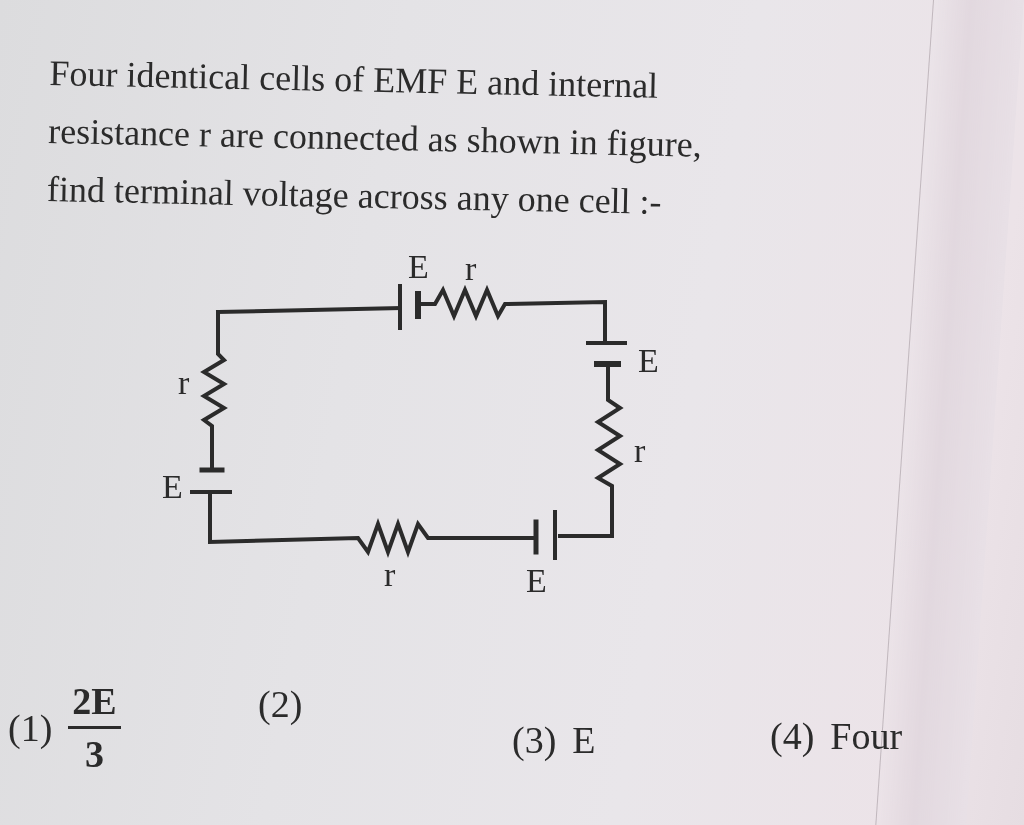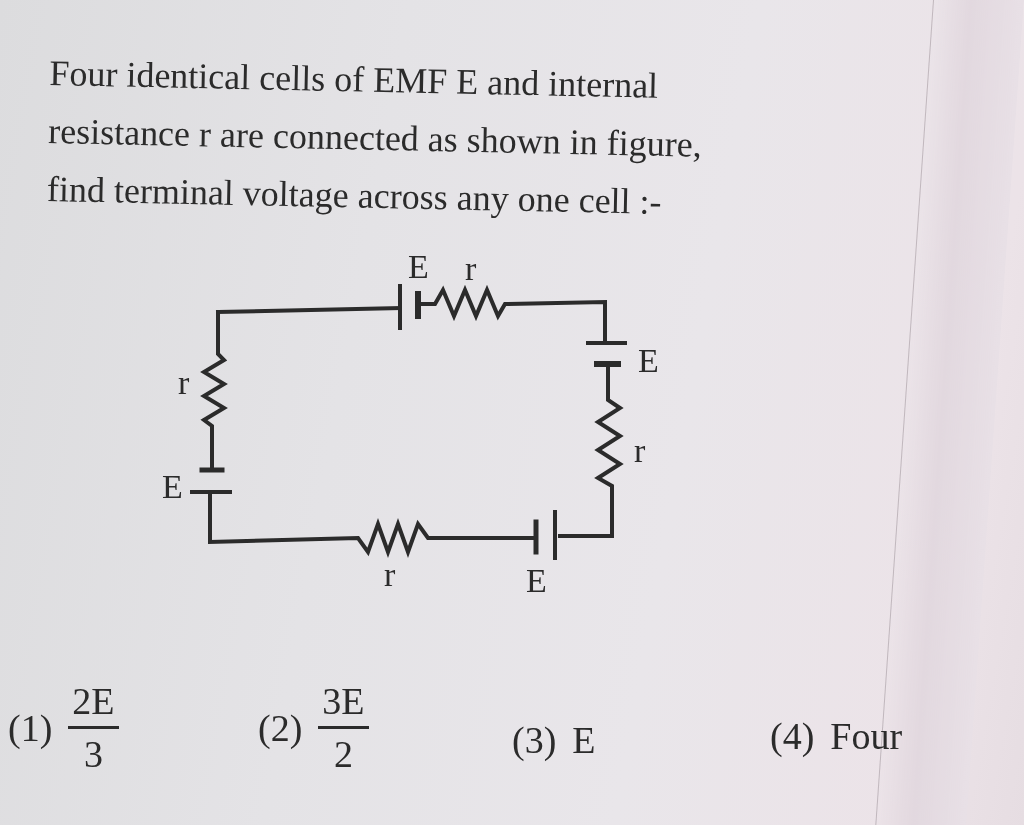--- a/index.html
+++ b/index.html
@@ -25,21 +25,21 @@
       position: absolute; left: 160px; top: 240px; width: 540px; height: 360px;
     }
     .circuit svg { width: 540px; height: 360px; }
     .circuit text { font-family: "Liberation Serif", serif; font-size: 34px; fill: #2b2b2b; }
     .options {
       position: absolute; left: 0; top: 660px; width: 1024px; height: 165px;
       font-size: 38px;
     }
     .opt { position: absolute; display: flex; align-items: center; }
     .opt-num { margin-right: 16px; }
-    .frac { display: inline-flex; flex-direction: column; align-items: center; line-height: 1; }
+    .frac { display: inline-flex; flex-direction: column; align-items: center; line-height: 1; font-weight: bold; }
     .frac .num { padding: 0 4px 6px 4px; border-bottom: 3px solid #2b2b2b; }
     .frac .den { padding-top: 6px; }
   </style>
 </head>
 <body>
 
 <div class="page-edge"></div>
 
 <div class="question">
   <span class="line">Four identical cells of EMF E and internal</span>
@@ -87,24 +87,20 @@
 <div class="options">
   <div class="opt" style="left:8px; top:22px;">
     <span class="opt-num">(1)</span>
     <span class="frac">
       <span class="num">2E</span>
       <span class="den">3</span>
     </span>
   </div>
   <div class="opt" style="left:258px; top:22px;">
     <span class="opt-num">(2)</span>
-    <span class="frac">
-      <span class="num">3E</span>
-      <span class="den">2</span>
-    </span>
   </div>
   <div class="opt" style="left:512px; top:58px;">
     <span class="opt-num">(3)</span>
     <span>E</span>
   </div>
   <div class="opt" style="left:770px; top:54px;">
     <span class="opt-num">(4)</span>
     <span>Four</span>
   </div>
 </div>

